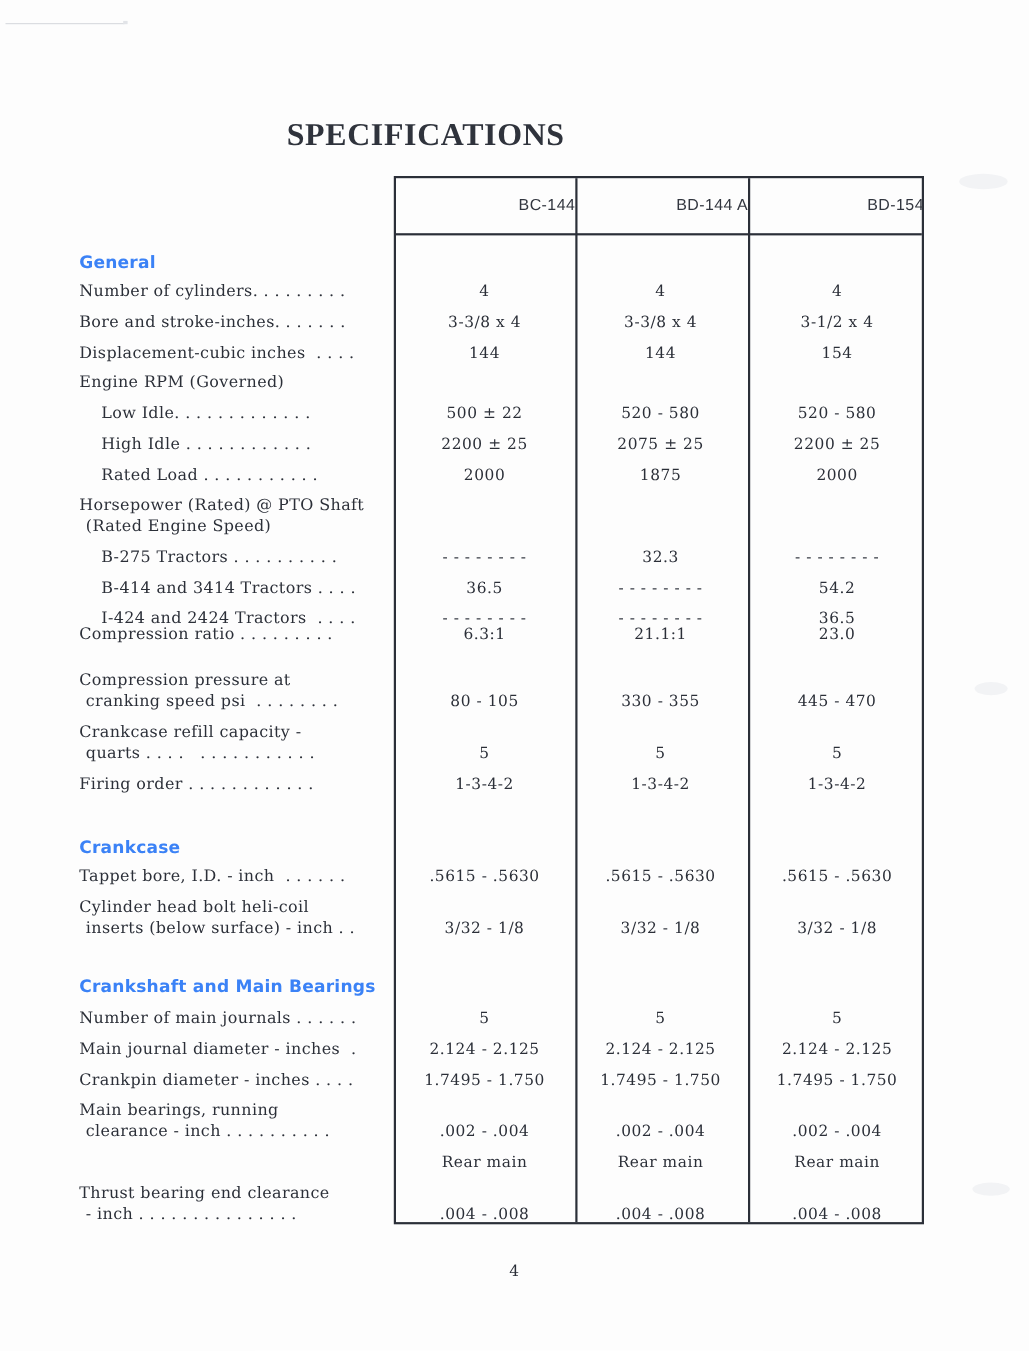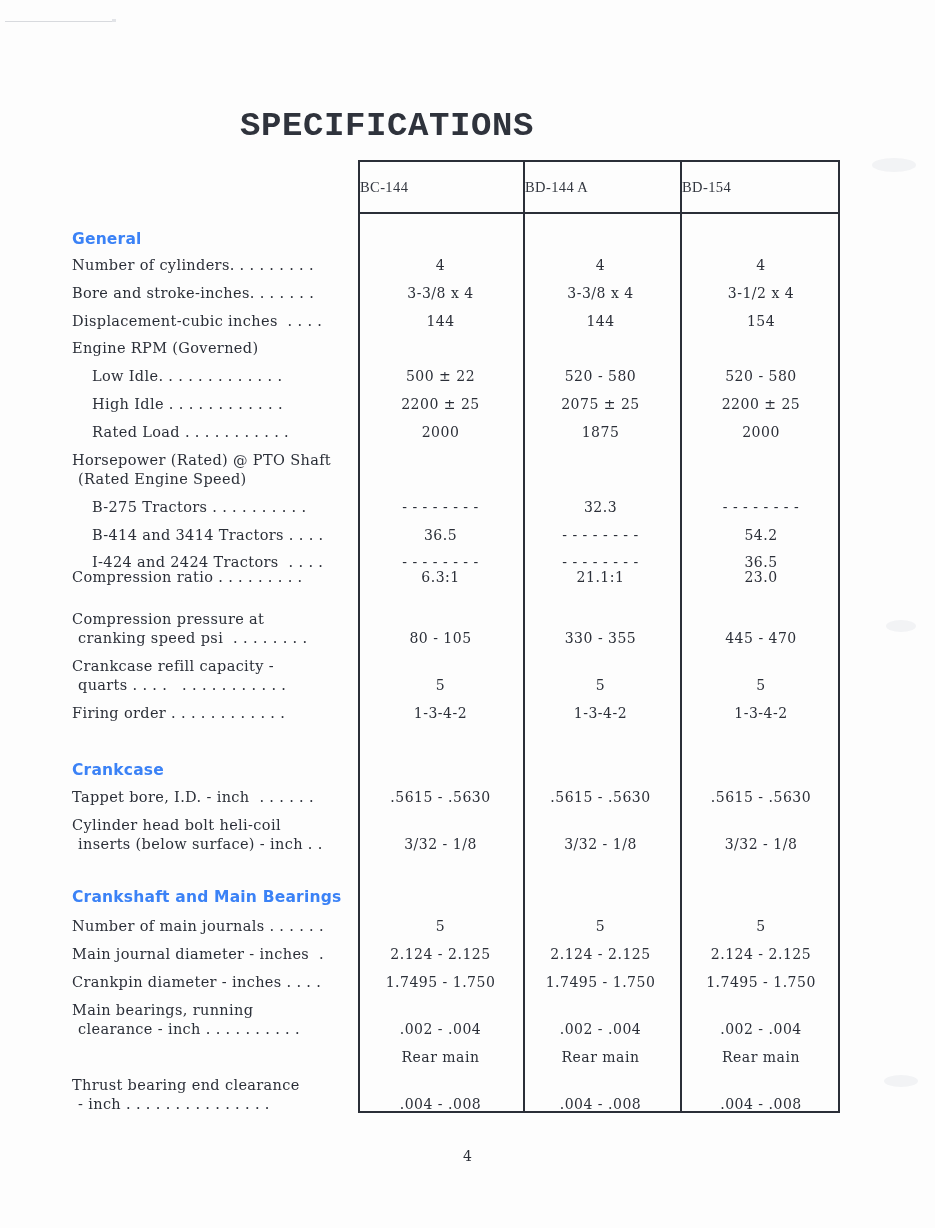--- a/index.html
+++ b/index.html
@@ -33,23 +33,23 @@
     position: absolute;
     border-radius: 50%;
     background: #f2f3f5;
   }
 
   .doc-title {
     position: absolute;
     left: 0; top: 107px;
     width: 762px;
     text-align: center;
-    font-family: Liberation Mono, monospace;
+    font-family: Liberation Serif, serif;
     font-weight: bold;
-    font-size: 34px;
+    font-size: 29px;
     letter-spacing: 0.6px;
     color: #2f333c;
     text-indent: 12px;
   }
 
   
   .tbl {
     position: absolute;
     left: 358px;
     top: 160px;
@@ -72,22 +72,22 @@
     background: #2b2f38;
   }
   .tbl .vrule.v1 { left: 163px; }
   .tbl .vrule.v2 { left: 320px; }
 
   .col-head {
     position: absolute;
     top: 12px;
     height: 26px;
     line-height: 26px;
-    text-align: left;
-    font-family: Liberation Serif, serif;
+    text-align: right;
+    font-family: Liberation Sans, sans-serif;
     font-size: 14.5px;
     letter-spacing: 0.4px;
     color: #32363f;
   }
   .col-head.c0 { left: 0px;   width: 163px; }
   .col-head.c1 { left: 165px; width: 155px; }
   .col-head.c2 { left: 322px; width: 158px; }
 
   
   .rows {

